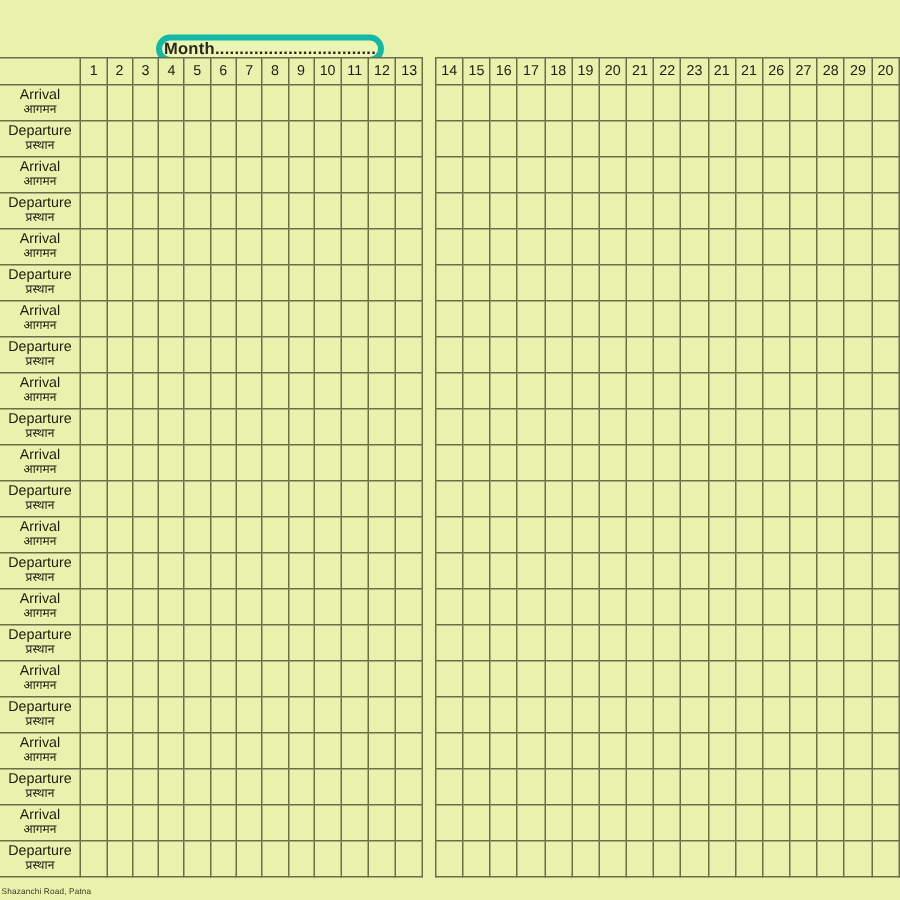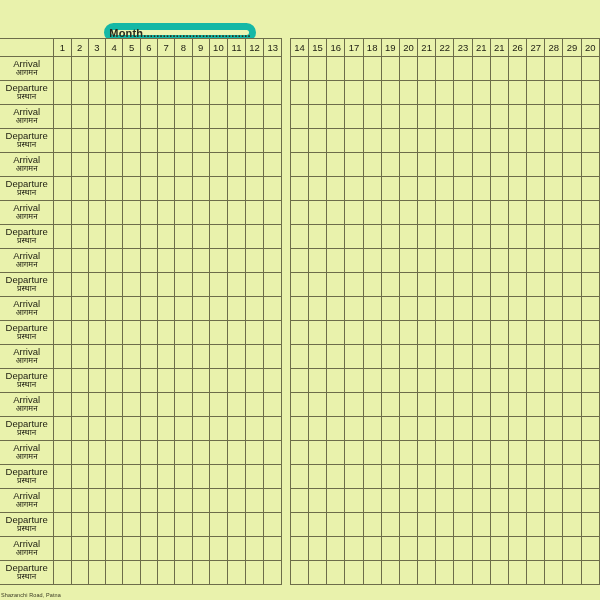--- a/index.html
+++ b/index.html
@@ -26,21 +26,21 @@
   .header-row {
     position: absolute;
     top: 12px;
     left: 0;
     width: 600px;
     height: 24px;
   }
   .pill {
     position: absolute;
     height: 19px;
-    border: 7px solid #14b8a6;
+    border: 4px solid #14b8a6;
     border-radius: 10px;
     background: #ecf5b4;
     display: flex;
     align-items: center;
     justify-content: center;
     box-sizing: border-box;
     font-size: 11px;
     font-weight: bold;
     color: #2a2a1c;
     letter-spacing: 0.2px;

